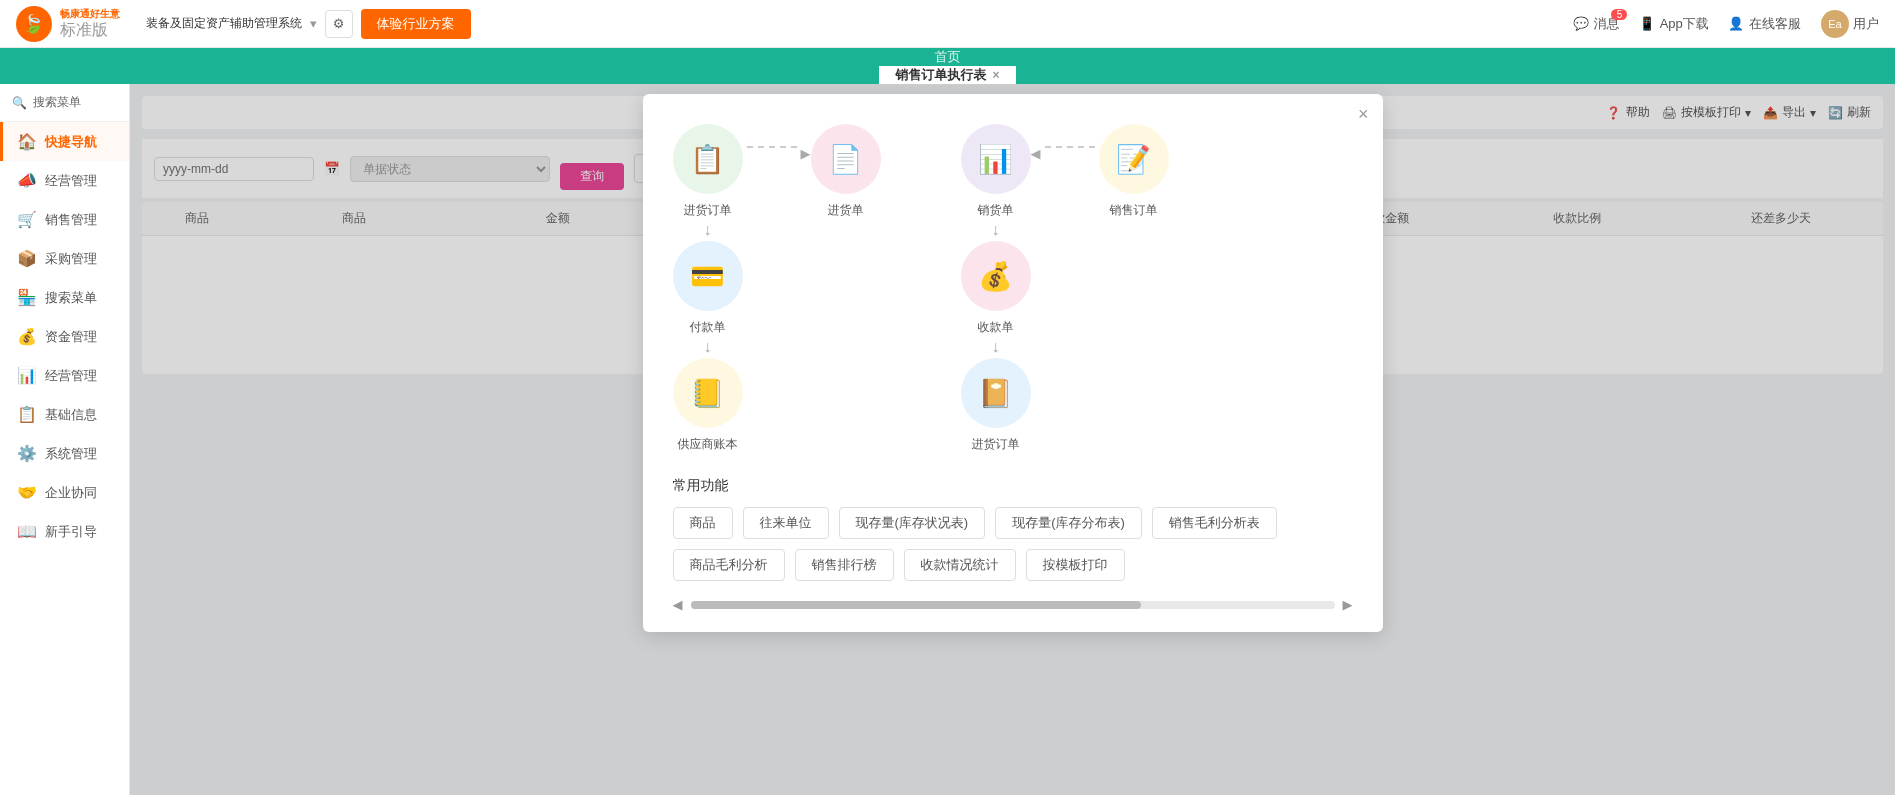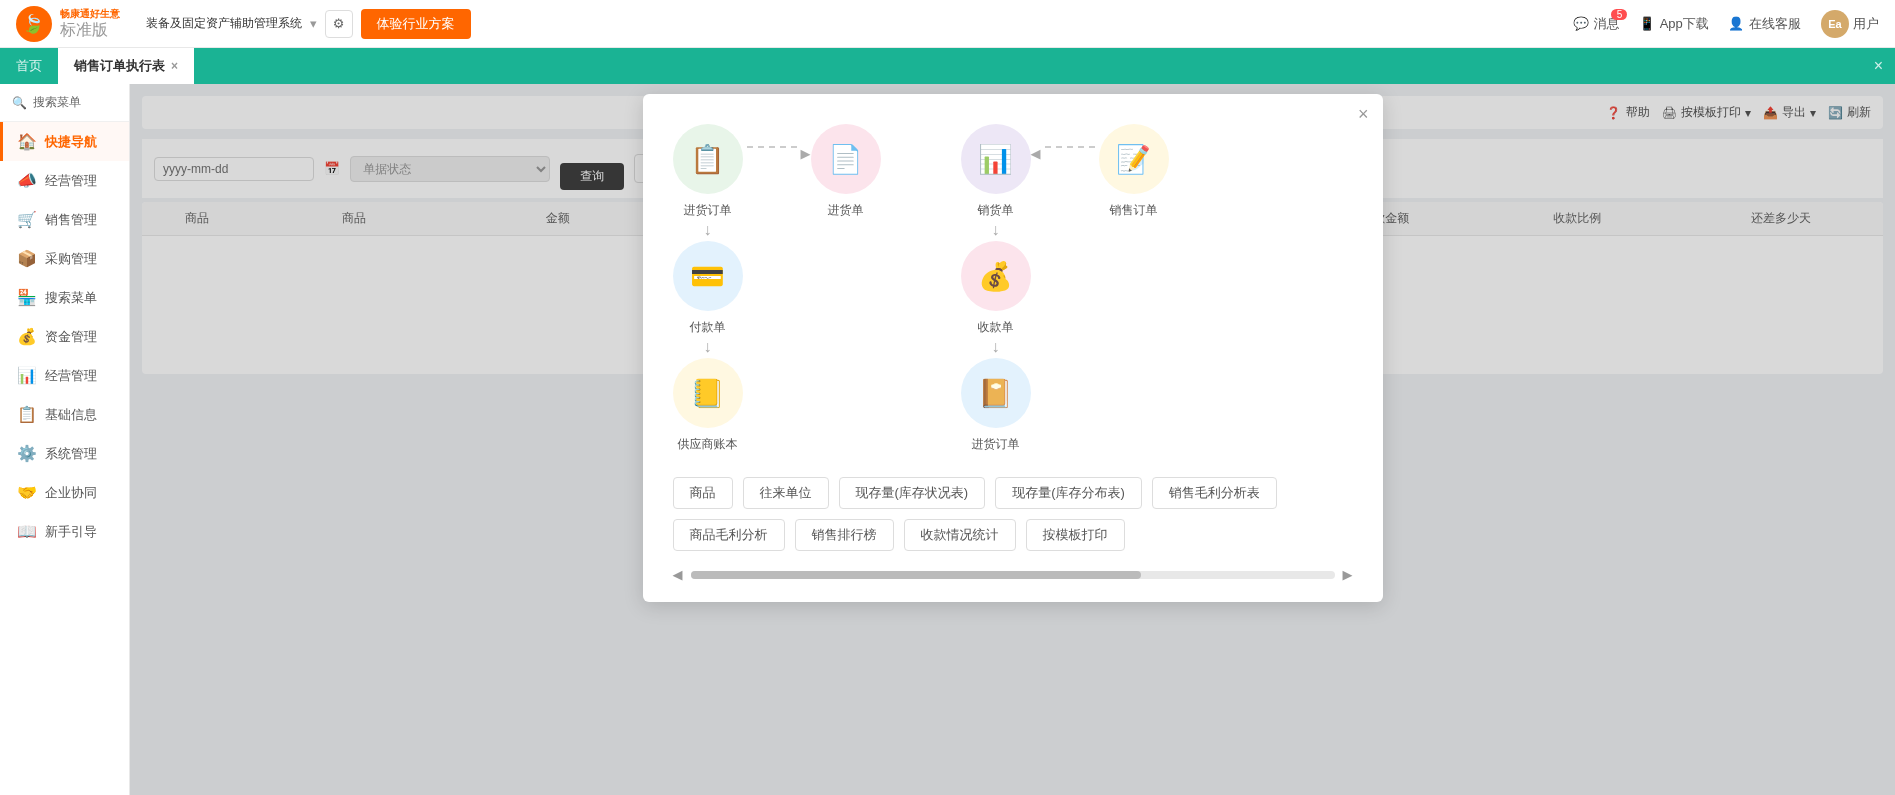--- a/index.html
+++ b/index.html
@@ -111,20 +111,21 @@
       font-size: 12px;
     }
 
     
     .tab-bar {
       height: 36px;
       background: #1ab394;
       display: flex;
       align-items: center;
       padding: 0;
+      flex-direction: column;
     }
     .tab-item {
       height: 36px;
       display: flex;
       align-items: center;
       padding: 0 16px;
       cursor: pointer;
       font-size: 13px;
       color: rgba(255,255,255,0.85);
       position: relative;
@@ -246,21 +247,21 @@
     .date-icon { color: #999; }
     .status-select {
       border: 1px solid #ddd;
       border-radius: 4px;
       padding: 4px 24px 4px 8px;
       font-size: 12px;
       color: #999;
       min-width: 200px;
     }
     .query-btn {
-      background: #404040;
+      background: #ec4899;
       color: white;
       border: none;
       padding: 5px 20px;
       border-radius: 4px;
       cursor: pointer;
       font-size: 12px;
       margin-top: 16px;
     }
     .set-btn {
       background: #fff;
@@ -442,21 +443,21 @@
     </div>
     <div class="header-icon-item">
       <span>📱</span>
       <span>App下载</span>
     </div>
     <div class="header-icon-item">
       <span>👤</span>
       <span>在线客服</span>
     </div>
     <div class="header-icon-item">
-      <div class="user-avatar" style="background:#d4a96a; color:white; font-size:11px; font-weight:bold;text-align:center;">Ea</div>
+      <div class="user-avatar" style="background:#d4a96a; color:white; font-size:11px; font-weight:normal;text-align:center;">Ea</div>
       <span>用户</span>
     </div>
   </div>
 </div>
 
 <div class="tab-bar">
   <div class="tab-item home">
     <span>首页</span>
   </div>
   <div class="tab-item active">
@@ -656,20 +657,21 @@
               <div class="flow-circle" style="background:#fff8e1;">
                 <span style="font-size:28px; color:#ff9800;">📝</span>
               </div>
               <span class="flow-label">销售订单</span>
             </div>
           </div>
 
         </div>
 
         <div class="common-functions">
+          <div class="cf-title">常用功能</div>
           <div class="cf-buttons">
             <button class="cf-btn">商品</button>
             <button class="cf-btn">往来单位</button>
             <button class="cf-btn">现存量(库存状况表)</button>
             <button class="cf-btn">现存量(库存分布表)</button>
             <button class="cf-btn">销售毛利分析表</button>
             <button class="cf-btn">商品毛利分析</button>
             <button class="cf-btn">销售排行榜</button>
             <button class="cf-btn">收款情况统计</button>
             <button class="cf-btn">按模板打印</button>

